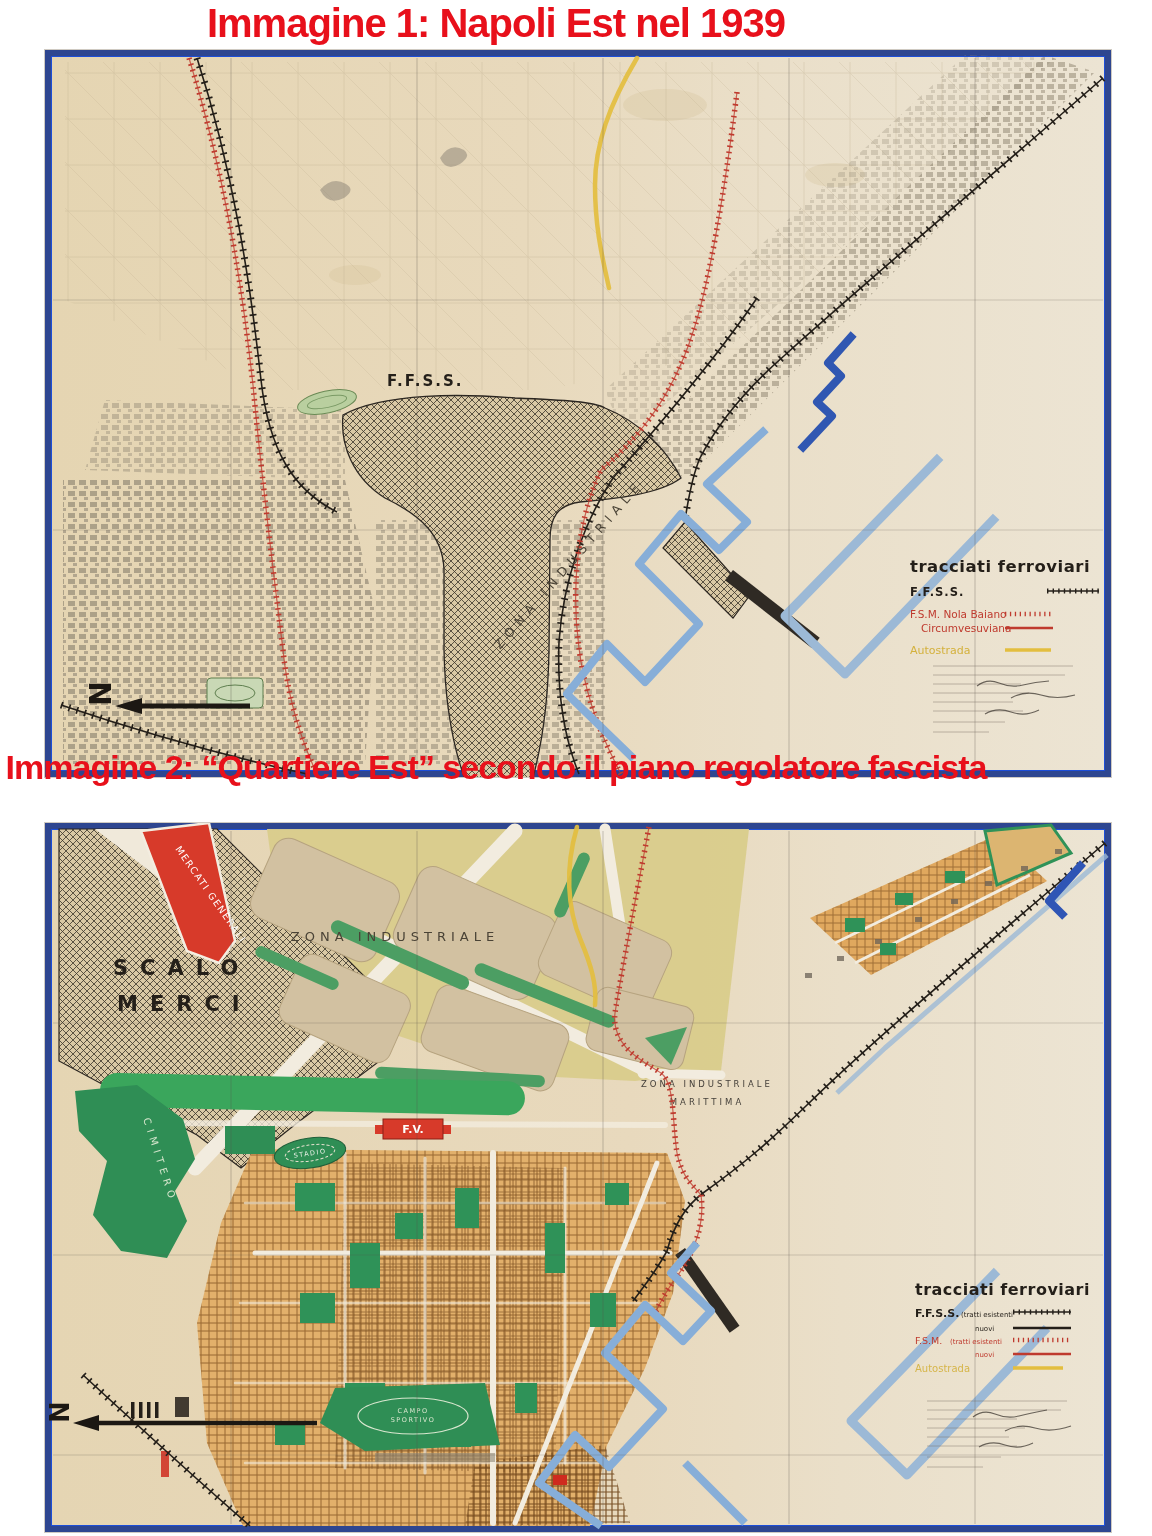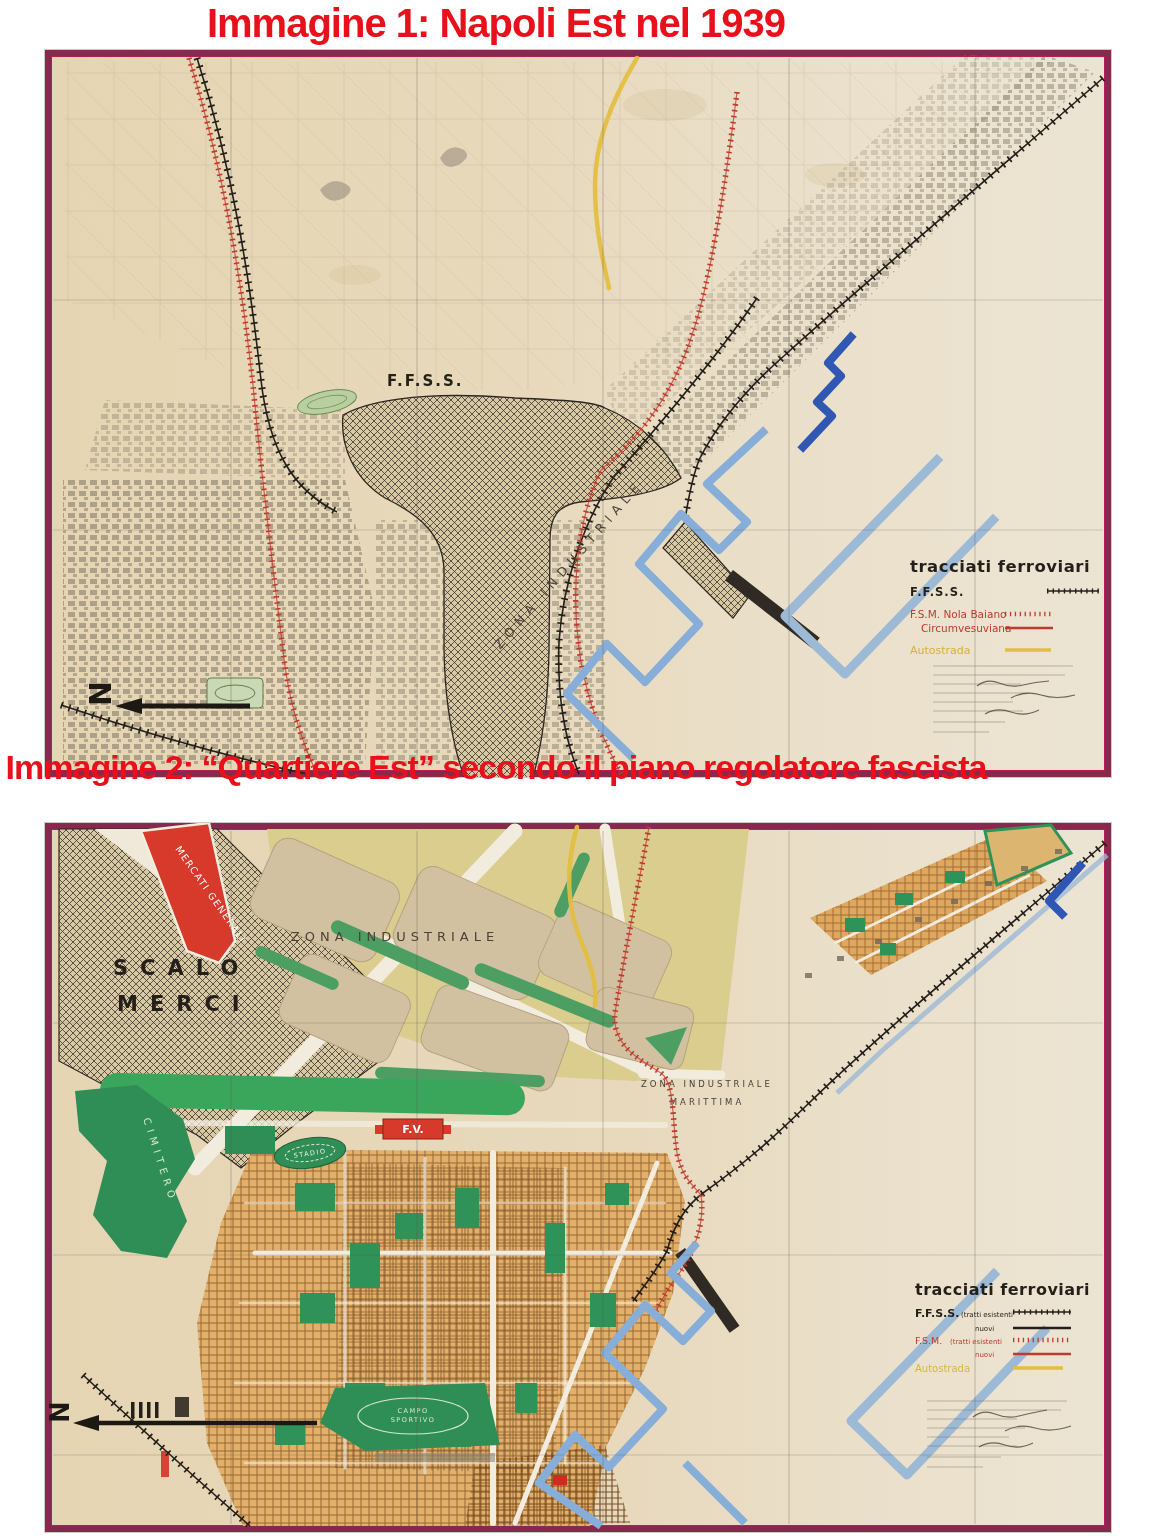--- a/index.html
+++ b/index.html
@@ -2,21 +2,21 @@
 <html><head>
 <meta charset="utf-8">
 <style>
   html,body{margin:0;padding:0;background:#ffffff;}
   .page{position:relative;width:1152px;height:1536px;background:#ffffff;overflow:hidden;
         font-family:"Liberation Sans",sans-serif;}
   .caption{position:absolute;left:0;width:992px;text-align:center;color:#e8101b;
            font-weight:bold;letter-spacing:-1px;line-height:1.05;}
   .cap1{top:2px;font-size:40px;}
   .cap2{top:750px;font-size:34px;}
-  .photo{position:absolute;left:45px;width:1066px;background:#be185d;box-shadow:0 0 0 1px #cfcac2;}
+  .photo{position:absolute;left:45px;width:1066px;background:#1d4ed8;box-shadow:0 0 0 1px #cfcac2;}
   .ph1{top:50px;height:727px;}
   .ph2{top:823px;height:709px;}
   svg{display:block}
   svg text{font-family:"DejaVu Sans",sans-serif;}
   .rb{fill:none;stroke:#241f19;stroke-width:1.6}
   .rt{fill:none;stroke:#241f19;stroke-width:7;stroke-dasharray:1.7 6.5}
   .rts{fill:none;stroke:#241f19;stroke-width:5;stroke-dasharray:1.4 4.2}
   .fb{fill:none;stroke:#bf3a2e;stroke-width:1.2;opacity:.75}
   .ft{fill:none;stroke:#bf3a2e;stroke-width:5.5;stroke-dasharray:1.6 4.4}
   .fts{fill:none;stroke:#bf3a2e;stroke-width:4.5;stroke-dasharray:1.3 3.6}

